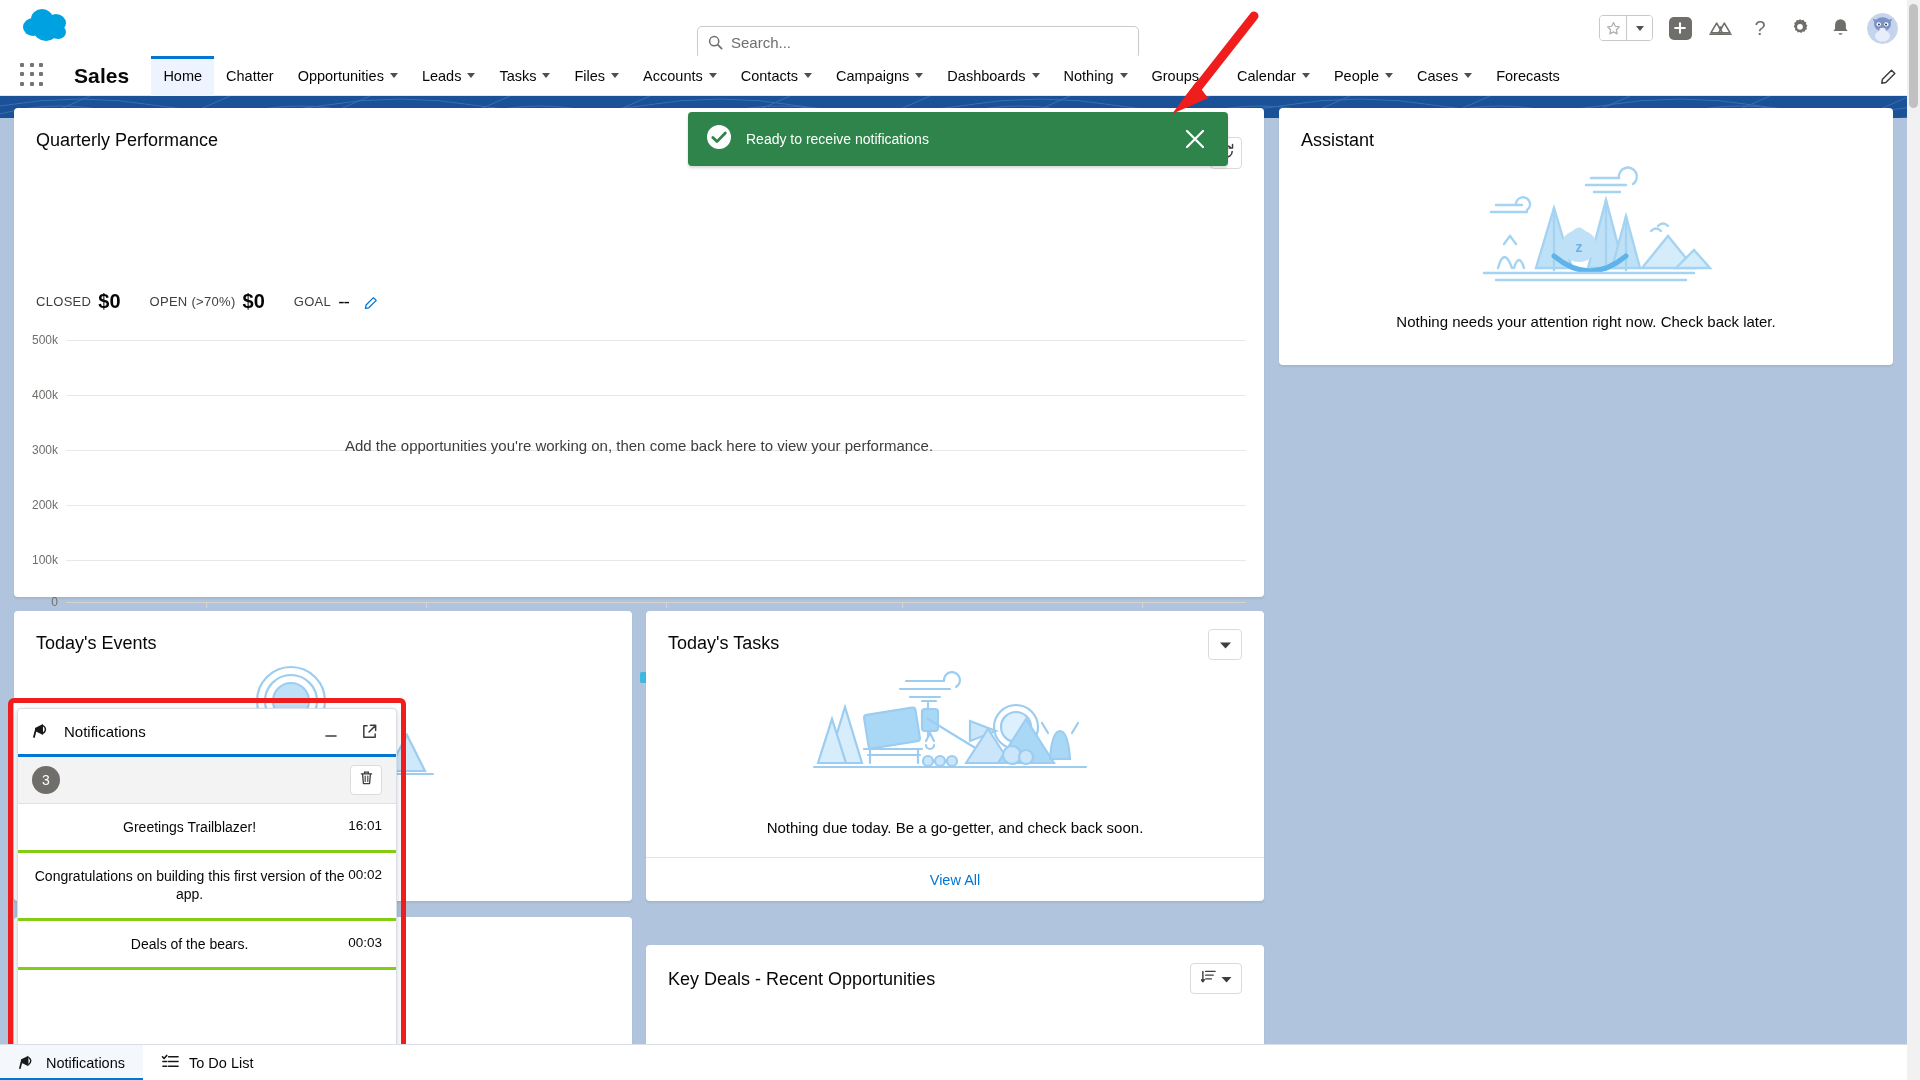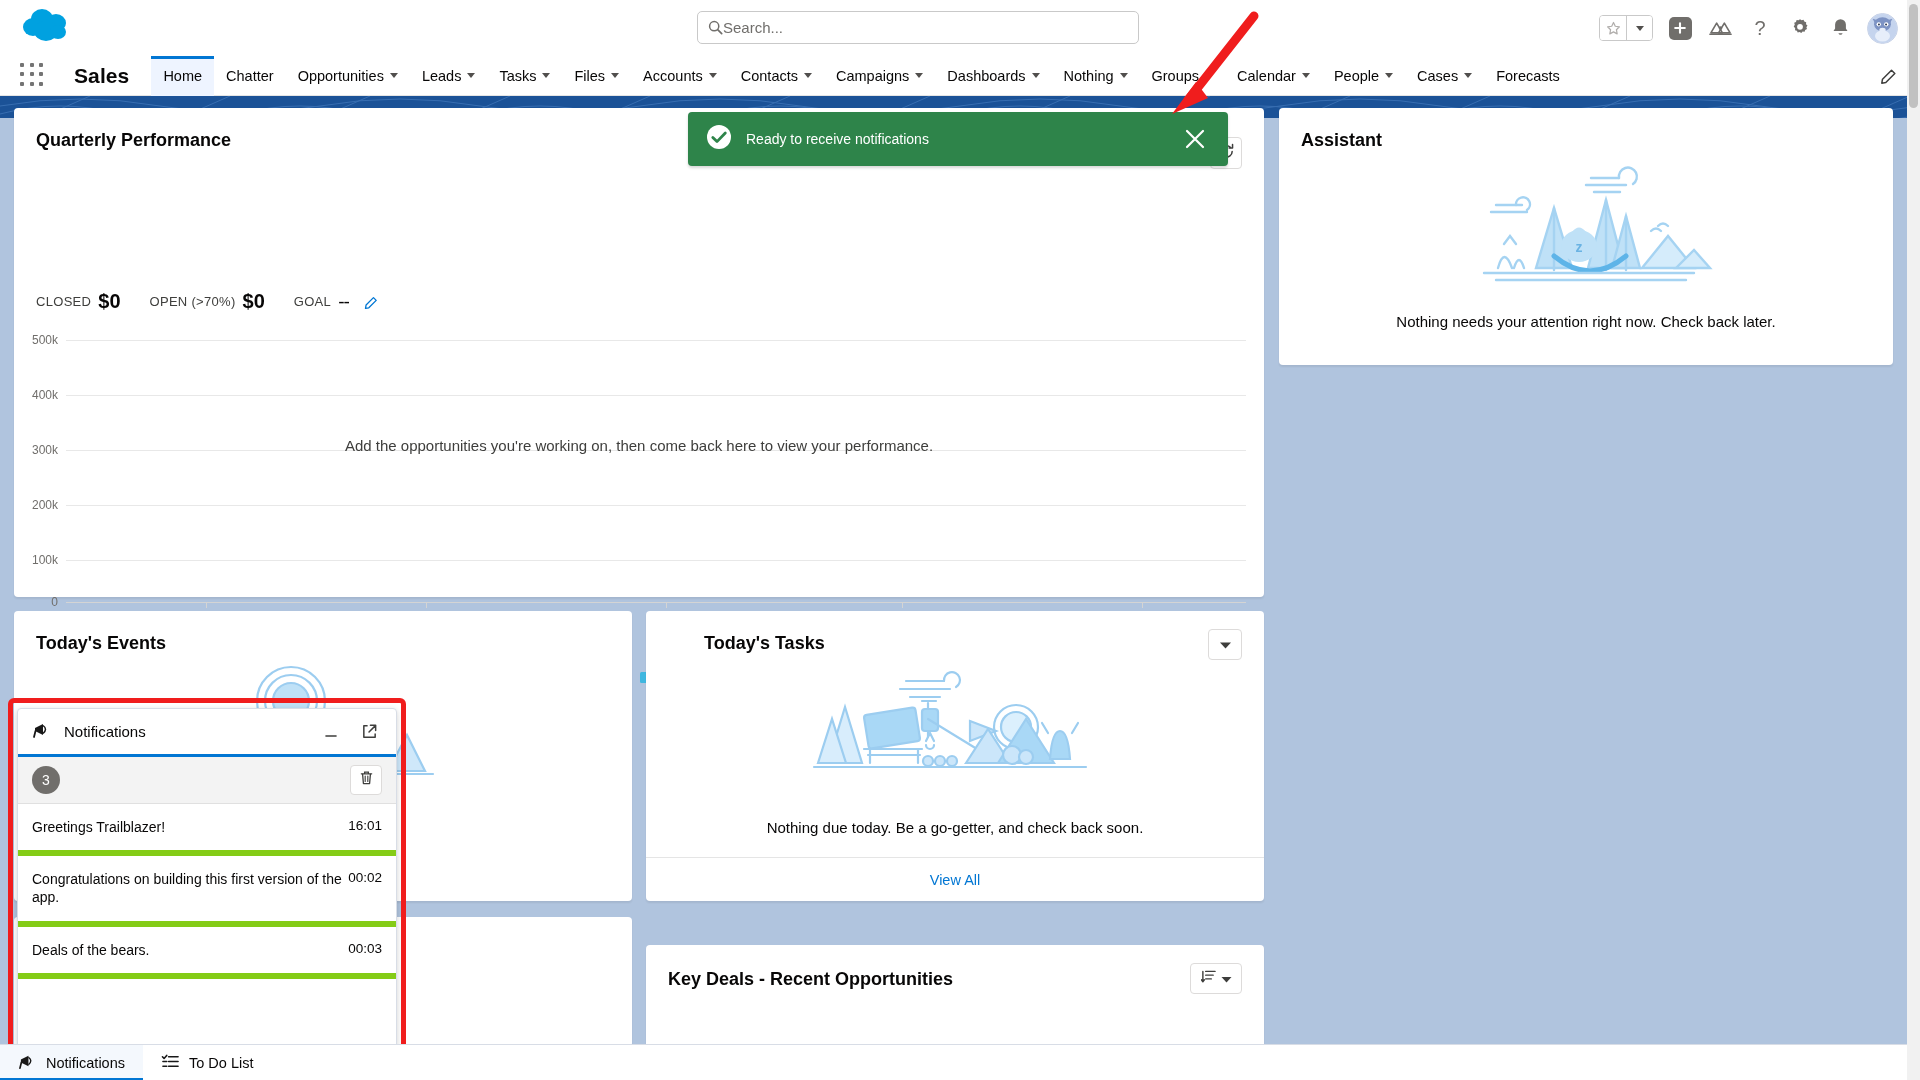--- a/index.html
+++ b/index.html
@@ -11,23 +11,23 @@
   }
   .app { position: relative; width: 1920px; height: 1080px; background: #ffffff; }
 
   
   .gheader {
     position: absolute; top: 0; left: 0; width: 1920px; height: 56px;
     background: #ffffff; display: flex; align-items: center;
   }
   .cloud-logo { position: absolute; left: 20px; top: 6px; width: 58px; height: 40px; }
   .search-wrap {
-    position: absolute; left: 697px; top: 11px; width: 442px; height: 33px;
+    position: absolute; left: 697px; top: 26px; width: 442px; height: 33px;
     border: 1px solid #c9c9c9; border-radius: 5px; background: #fff;
-    display: flex; align-items: center; padding: 0 10px; 
+    display: flex; align-items: center; padding: 0 10px; gap: 8px;
   }
   .search-icon svg { display: block; }
   .search-input {
     border: none; outline: none; font-size: 15px; color: #444;
     background: transparent; width: 100%; font-family: "Liberation Sans", sans-serif;
   }
   .search-input::placeholder { color: #706e6b; }
   .hdr-icons {
     position: absolute; right: 22px; top: 8px; height: 40px;
     display: flex; align-items: center; gap: 14px;
@@ -81,21 +81,21 @@
     background: #b0c4de;
   }
   .band {
     position: absolute; top: 96px; left: 0; width: 1920px; height: 22px;
     background: #1b5297; overflow: hidden;
   }
   .band svg { position: absolute; top: 0; left: 0; opacity: .45; }
 
   
   .card { position: absolute; background: #fff; border-radius: 4px; box-shadow: 0 2px 2px rgba(0,0,0,.07); }
-  .card-title { font-size: 18px; font-weight: bold; color: #080707; }
+  .card-title { font-size: 18px; font-weight: normal; color: #080707; }
 
   
   #qp { left: 14px; top: 108px; width: 1250px; height: 489px; }
   #qp .qp-title { position: absolute; left: 22px; top: 22px; }
   .asof { position: absolute; right: 82px; top: 39px; font-size: 12.5px; color: #3e3e3c; }
   .refresh-btn {
     position: absolute; right: 22px; top: 29px; width: 32px; height: 32px;
     border: 1px solid #dddbda; border-radius: 4px; background: #fff;
     display: flex; align-items: center; justify-content: center; cursor: pointer;
   }
@@ -133,21 +133,21 @@
   .events-art { position: absolute; left: 50%; top: 48px; transform: translateX(-50%); }
   .events-msg { position: absolute; left: 0; right: 0; top: 193px; text-align: center; font-size: 15px; color: #080707; }
   .card-footer {
     position: absolute; bottom: 0; left: 0; right: 0; height: 44px;
     border-top: 1px solid #e5e5e5; display: flex; align-items: center; justify-content: center;
   }
   .viewall { font-size: 14.5px; color: #0176d3; cursor: pointer; }
 
   
   #tasks { left: 646px; top: 611px; width: 618px; height: 290px; }
-  #tasks .card-title { position: absolute; left: 22px; top: 22px; margin-left: 36px; }
+  #tasks .card-title { position: absolute; left: 22px; top: 22px; }
   .dropbtn {
     position: absolute; right: 22px; top: 18px; width: 34px; height: 31px;
     border: 1px solid #dddbda; border-radius: 4px; background: #fff;
     display: flex; align-items: center; justify-content: center; gap: 4px; cursor: pointer;
   }
   .tasks-art { position: absolute; left: 50%; top: 56px; transform: translateX(-50%); }
   .tasks-msg { position: absolute; left: 0; right: 0; top: 208px; text-align: center; font-size: 15px; color: #080707; }
 
   
   #events2 { left: 14px; top: 917px; width: 618px; height: 130px; }
@@ -191,21 +191,21 @@
     width: 28px; height: 28px; border-radius: 50%; background: #706e6b; color: #fff;
     font-size: 14px; display: flex; align-items: center; justify-content: center;
   }
   .trash-btn {
     margin-left: auto; width: 32px; height: 30px; border: 1px solid #dddbda;
     border-radius: 4px; background: #fff; display: flex; align-items: center;
     justify-content: center; cursor: pointer;
   }
   .notif-item {
     display: flex; align-items: flex-start; padding: 14px 14px; gap: 1px;
-    border-bottom: 6px solid #84cc16; cursor: pointer;
+    border-bottom: 3px solid #84cc16; cursor: pointer; text-align: center;
   }
   .notif-item-text { font-size: 14px; color: #080707; flex: 1; line-height: 1.3; }
   .notif-item-time { font-size: 13.5px; color: #080707; white-space: nowrap; }
   .notif-red-outline {
     position: absolute; left: 8px; top: 698px; width: 398px; height: 358px;
     border: 5px solid #f01d1d; border-radius: 6px; z-index: 31; pointer-events: none;
   }
 
   
   .arrow-anno { position: absolute; left: 1150px; top: 8px; z-index: 50; pointer-events: none; }

